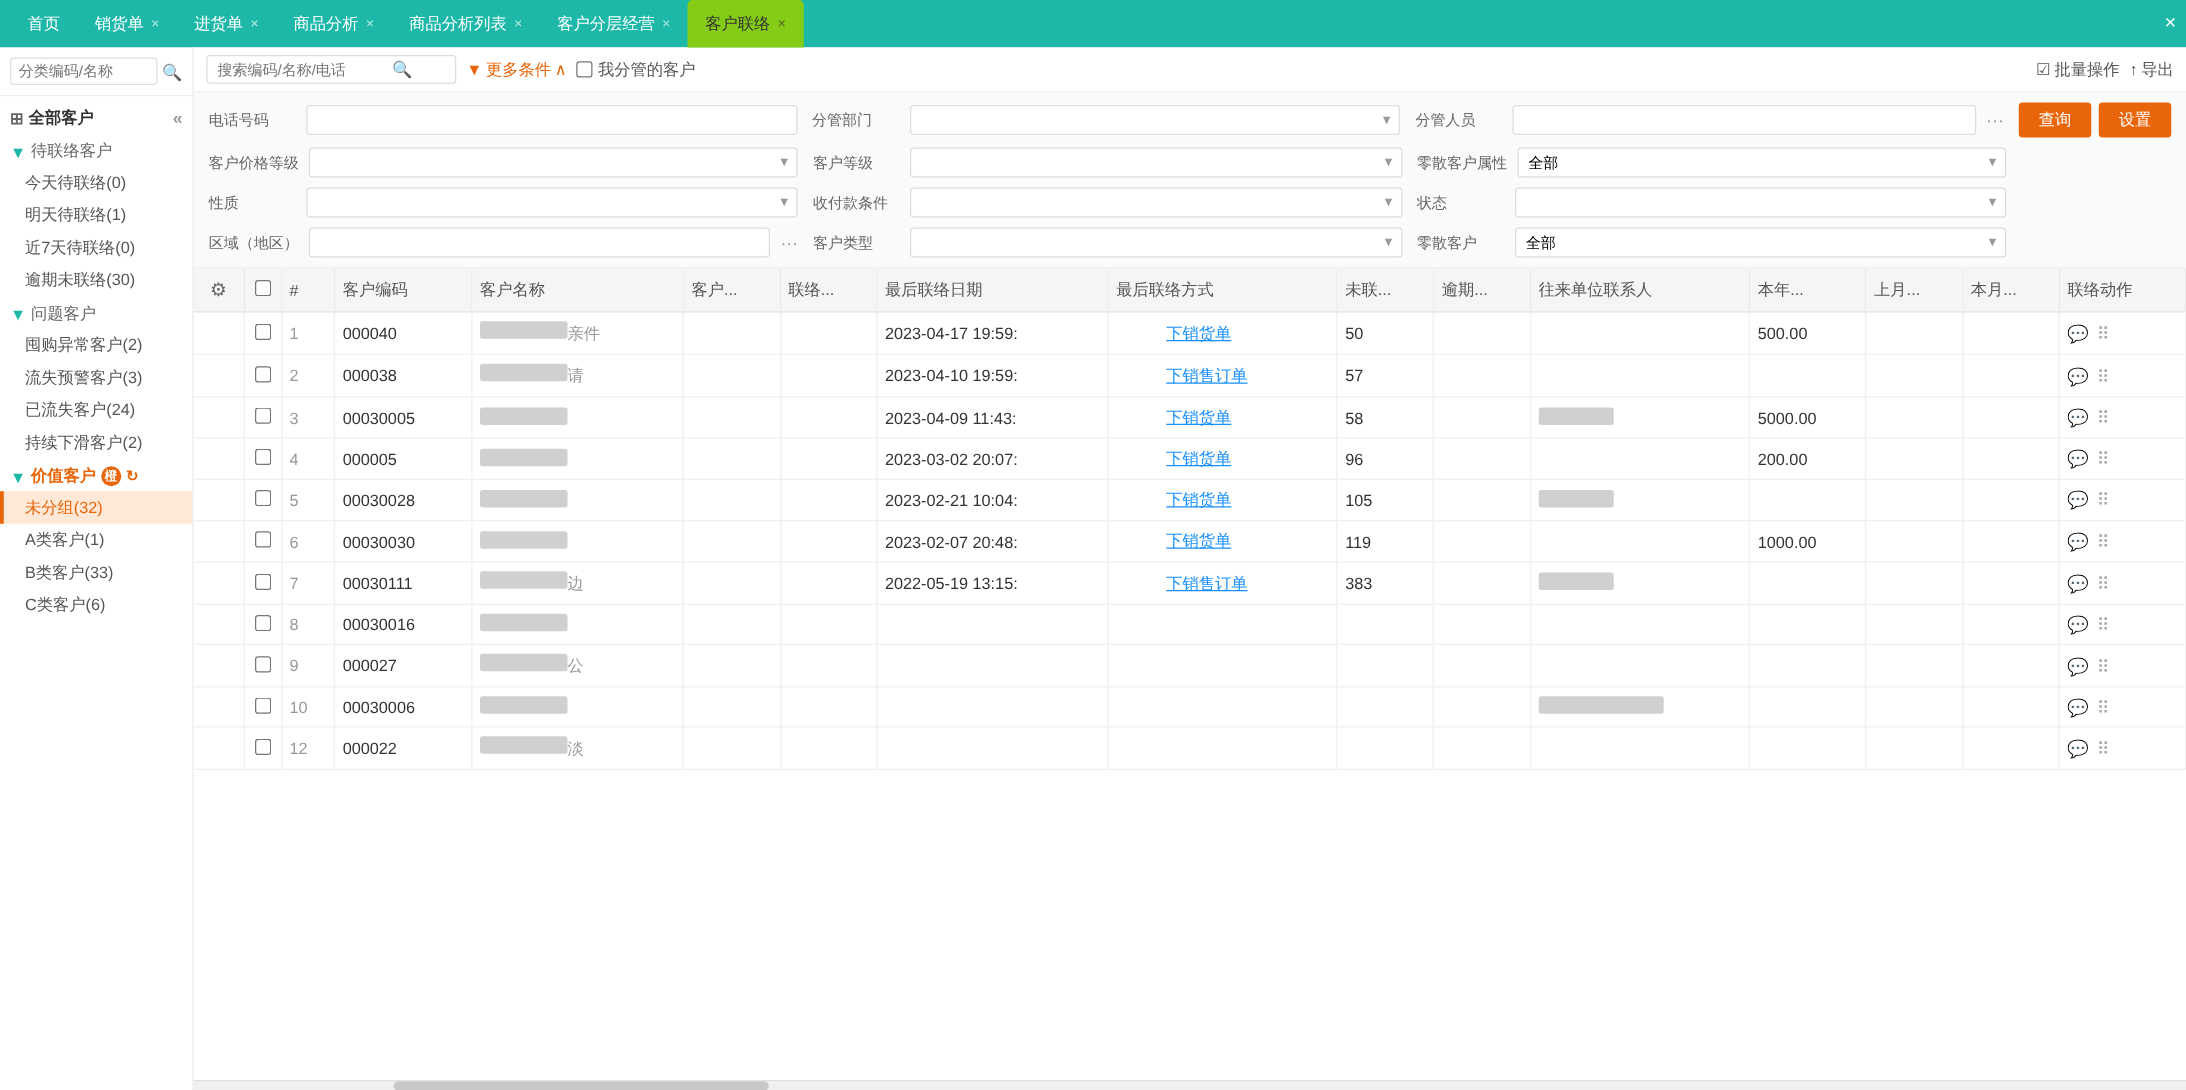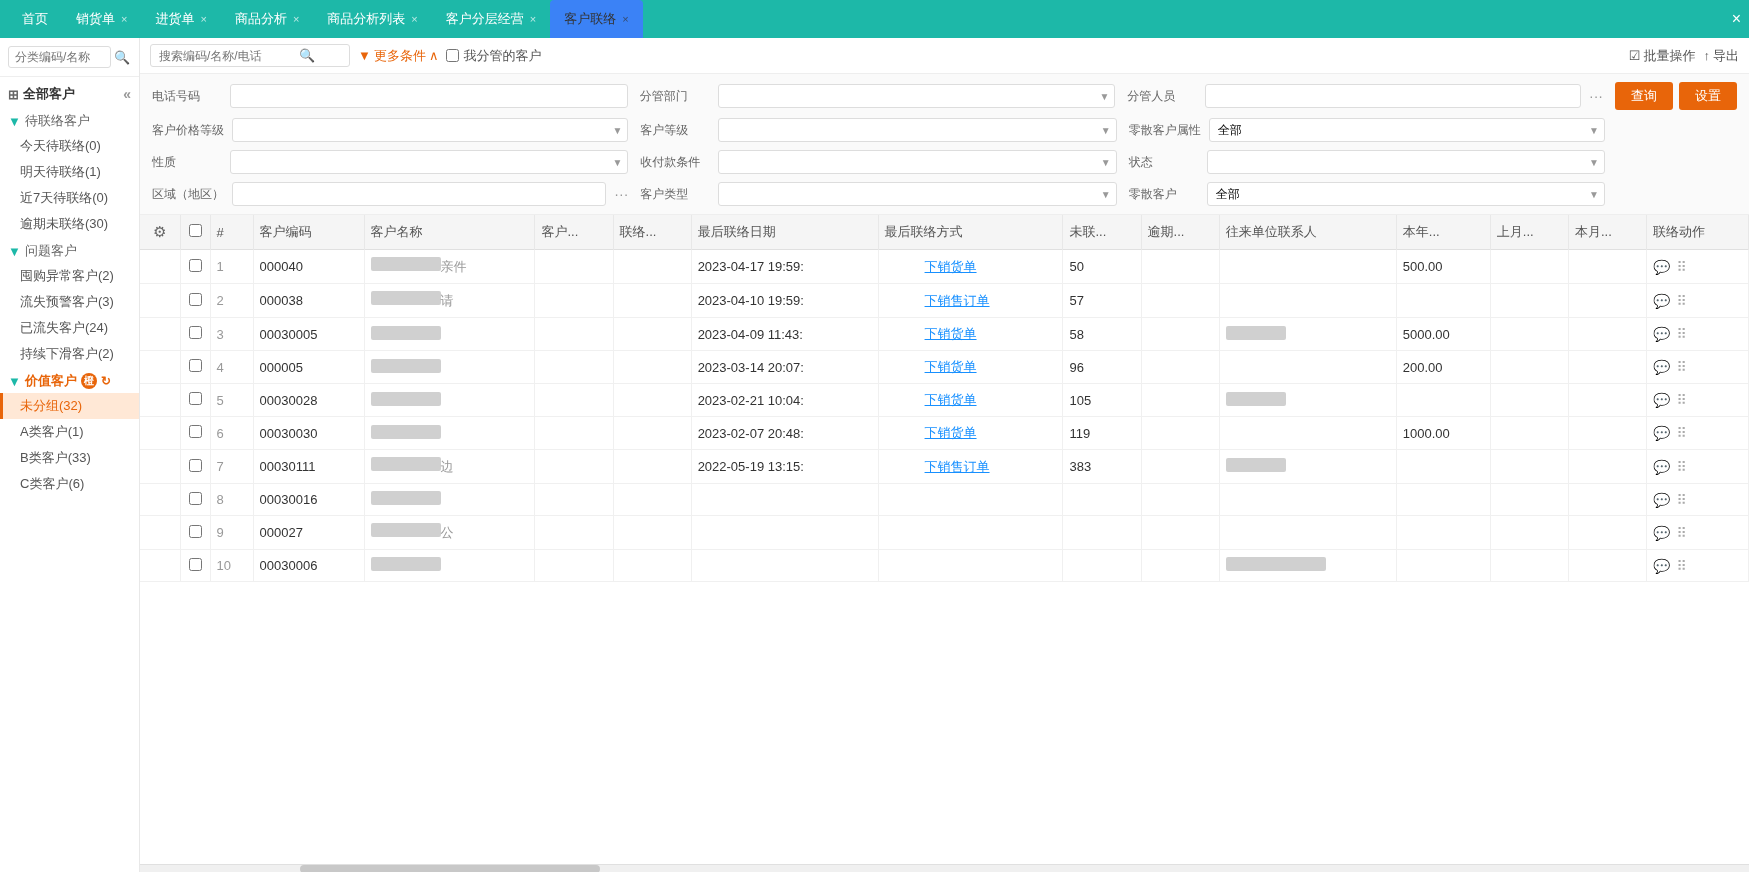--- a/index.html
+++ b/index.html
@@ -18,21 +18,21 @@
       height: 38px;
       display: flex;
       align-items: center;
       color: white;
       cursor: pointer;
       font-size: 13px;
       white-space: nowrap;
       position: relative;
     }
     .nav-tab.active {
-      background: #3b82f6;
+      background: #84cc16;
       color: #333;
       border-radius: 4px 4px 0 0;
     }
     .nav-tab .close-x {
       margin-left: 6px;
       font-size: 11px;
       opacity: 0.7;
     }
     .close-btn-right {
       margin-left: auto;
@@ -43,21 +43,21 @@
     }
 
     
     .main-layout {
       display: flex;
       height: calc(100vh - 38px);
     }
 
     
     .sidebar {
-      width: 140px;
+      width: 155px;
       background: white;
       border-right: 1px solid #e8e8e8;
       display: flex;
       flex-direction: column;
       overflow-y: auto;
       flex-shrink: 0;
     }
     .sidebar-search {
       padding: 8px;
       display: flex;
@@ -712,21 +712,21 @@
               </td>
             </tr>
             <tr>
               <td style="text-align: center;"></td>
               <td style="text-align: center;"><input type="checkbox" style=""></td>
               <td style="color: rgb(153, 153, 153);">4</td>
               <td>000005</td>
               <td><span class="blurred" style="width: 70px; display: inline-block;"></span></td>
               <td></td>
               <td></td>
-              <td>2023-03-14 20:07:</td>
+              <td>2023-03-02 20:07:</td>
               <td><span class="link-text">下销货单</span></td>
               <td>96</td>
               <td></td>
               <td></td>
               <td>200.00</td>
               <td></td>
               <td></td>
               <td>
                 <div class="action-icons">
                   <span class="action-icon" title="联络">💬</span>
@@ -865,20 +865,43 @@
               <td></td>
               <td></td>
               <td></td>
               <td>
                 <div class="action-icons">
                   <span class="action-icon" title="联络">💬</span>
                   <span class="action-icon">⠿</span>
                 </div>
               </td>
             </tr>
+            <tr>
+              <td style="text-align: center;"></td>
+              <td style="text-align: center;"><input type="checkbox" style=""></td>
+              <td style="color: rgb(153, 153, 153);">12</td>
+              <td>000022</td>
+              <td><span class="blurred" style="width: 70px; display: inline-block;"></span><span style="color: rgb(153, 153, 153);">淡</span></td>
+              <td></td>
+              <td></td>
+              <td></td>
+              <td></td>
+              <td></td>
+              <td></td>
+              <td></td>
+              <td></td>
+              <td></td>
+              <td></td>
+              <td>
+                <div class="action-icons">
+                  <span class="action-icon" title="联络">💬</span>
+                  <span class="action-icon">⠿</span>
+                </div>
+              </td>
+            </tr>
           </tbody>
       </table>
     </div>
 
     <div class="scroll-bar-area">
       <div class="scroll-bar-thumb"></div>
     </div>
 
   </div>
 </div>

